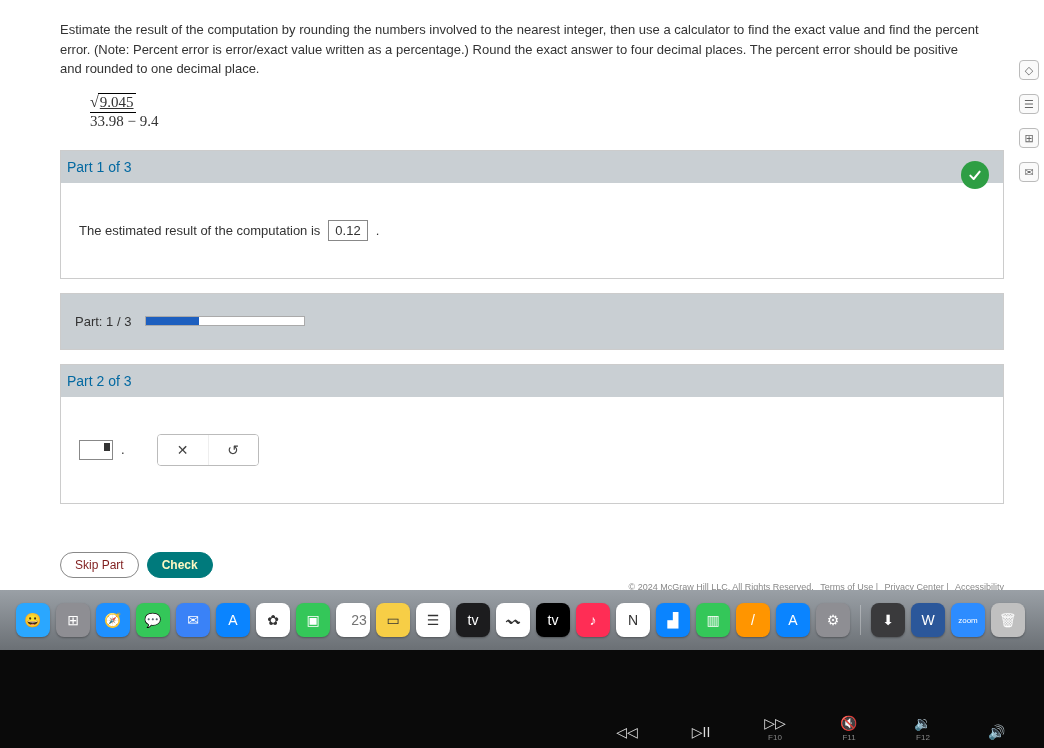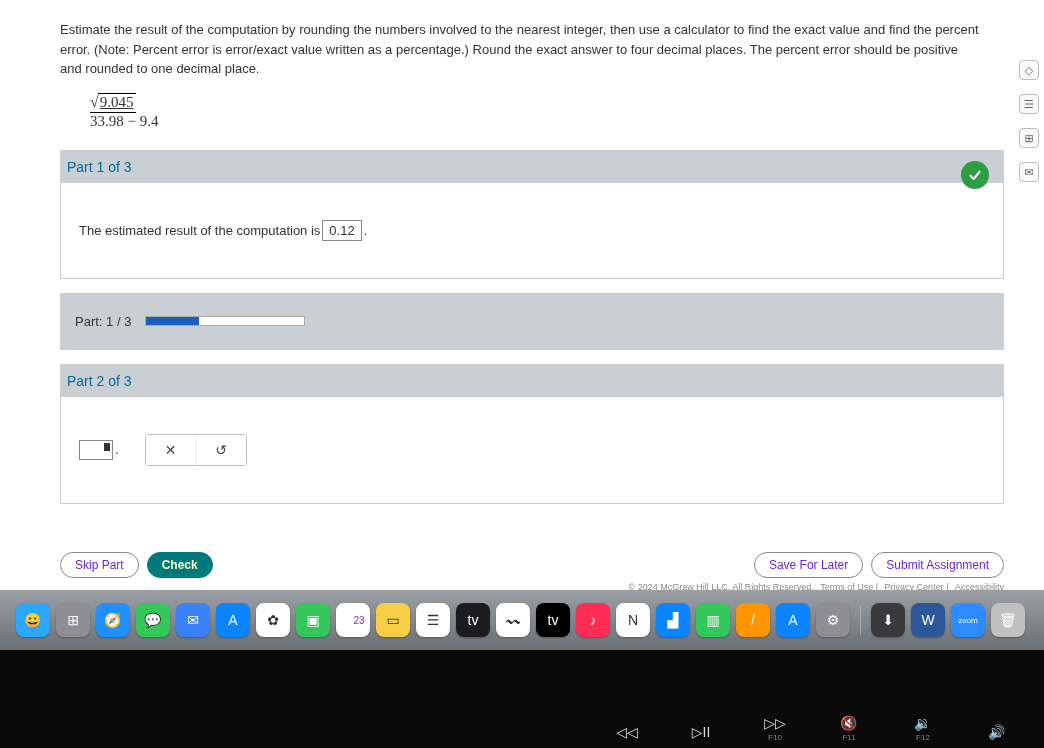--- a/index.html
+++ b/index.html
@@ -66,21 +66,21 @@
     font-size: 14px;
     color: #0369a1;
     position: relative;
   }
   .part-body {
     padding: 37px 18px;
     font-size: 13px;
     color: #333;
     display: flex;
     align-items: center;
-    gap: 2px;
+    gap: 8px;
     flex-wrap: wrap;
   }
   .answer-box {
     border: 1px solid #888;
     padding: 2px 6px;
     font-size: 13px;
     min-width: 34px;
     text-align: center;
     display: inline-block;
   }
@@ -162,21 +162,21 @@
     justify-content: space-between;
   }
   .left-buttons, .right-buttons { display: flex; gap: 8px; align-items: center; }
   .pill-btn {
     border: 1px solid #888;
     background: #fff;
     border-radius: 16px;
     padding: 5px 14px;
     font-size: 12px;
     cursor: pointer;
-    color: #6d28d9;
+    color: #7f1d1d;
   }
   .pill-btn.primary {
     background: #007a7c;
     color: #fef9c3;
     border-color: #007a7c;
     font-weight: 600;
   }
   .footer-line {
     position: absolute;
     right: 40px;
@@ -306,24 +306,20 @@
         <button>✕</button>
         <button>↺</button>
       </span>
     </div>
   </div>
 
   <div class="bottom-bar">
     <div class="left-buttons">
       <button class="pill-btn">Skip Part</button>
       <button class="pill-btn primary">Check</button>
-    </div>
-    <div class="right-buttons">
-      <button class="pill-btn">Save For Later</button>
-      <button class="pill-btn">Submit Assignment</button>
     </div>
   </div>
   <div class="footer-line">
     <span>© 2024 McGraw Hill LLC. All Rights Reserved.</span>
     <a>Terms of Use</a> |
     <a>Privacy Center</a> |
     <a>Accessibility</a>
   </div>
 
   <div class="right-sidebar">
@@ -337,21 +333,21 @@
 
 <div class="dock-area" id="dock">
     <div class="dock-icon" style="background: rgb(42, 167, 255); color: rgb(255, 255, 255); font-size: 14px;">😀</div>
     <div class="dock-icon" style="background: rgb(142, 142, 147); color: rgb(255, 255, 255); font-size: 14px;">⊞</div>
     <div class="dock-icon" style="background: rgb(30, 144, 255); color: rgb(255, 255, 255); font-size: 14px;">🧭</div>
     <div class="dock-icon" style="background: rgb(52, 199, 89); color: rgb(255, 255, 255); font-size: 14px;">💬</div>
     <div class="dock-icon" style="background: rgb(58, 130, 247); color: rgb(255, 255, 255); font-size: 14px;">✉</div>
     <div class="dock-icon" style="background: rgb(10, 132, 255); color: rgb(255, 255, 255); font-size: 14px;">A</div>
     <div class="dock-icon" style="background: rgb(255, 255, 255); color: rgb(51, 51, 51); font-size: 14px;">✿</div>
     <div class="dock-icon" style="background: rgb(52, 199, 89); color: rgb(255, 255, 255); font-size: 14px;">▣</div>
-    <div class="dock-icon" style="background: rgb(255, 255, 255); color: #a21caf; font-size: 10px; padding-left: 12px;">23</div>
+    <div class="dock-icon" style="background: rgb(255, 255, 255); color: #737373; font-size: 14px; padding-left: 12px;">23</div>
     <div class="dock-icon" style="background: rgb(247, 206, 70); color: rgb(51, 51, 51); font-size: 14px;">▭</div>
     <div class="dock-icon" style="background: rgb(255, 255, 255); color: rgb(51, 51, 51); font-size: 14px;">☰</div>
     <div class="dock-icon" style="background: rgb(28, 28, 30); color: rgb(255, 255, 255); font-size: 14px;">tv</div>
     <div class="dock-icon" style="background: rgb(255, 255, 255); color: rgb(51, 51, 51); font-size: 14px;">〰</div>
     <div class="dock-icon" style="background: rgb(0, 0, 0); color: rgb(255, 255, 255); font-size: 14px;">tv</div>
     <div class="dock-icon" style="background: rgb(255, 45, 85); color: rgb(255, 255, 255); font-size: 14px;">♪</div>
     <div class="dock-icon" style="background: rgb(255, 255, 255); color: rgb(51, 51, 51); font-size: 14px;">N</div>
     <div class="dock-icon" style="background: rgb(10, 132, 255); color: rgb(255, 255, 255); font-size: 14px;">▟</div>
     <div class="dock-icon" style="background: rgb(52, 199, 89); color: rgb(255, 255, 255); font-size: 14px;">▥</div>
     <div class="dock-icon" style="background: rgb(255, 149, 0); color: rgb(255, 255, 255); font-size: 14px;">/</div>

